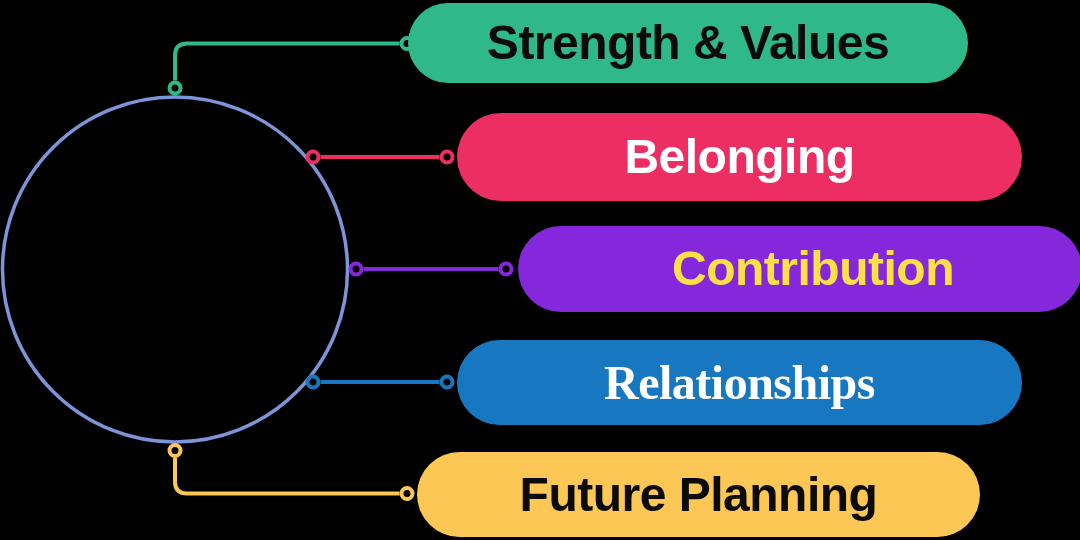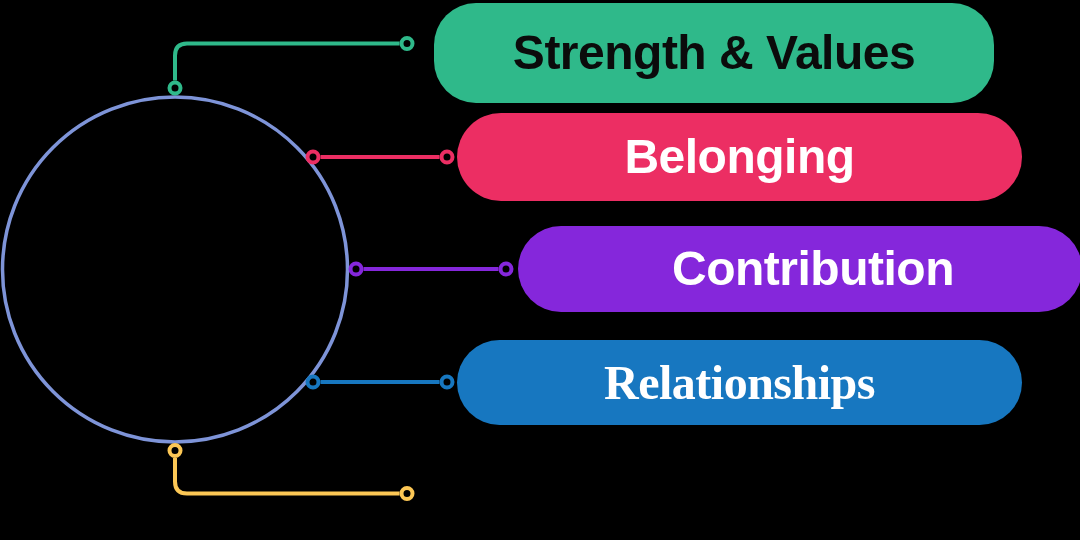--- a/index.html
+++ b/index.html
@@ -41,21 +41,21 @@
     align-items: center;
     justify-content: center;
   }
   .pill-label {
     font-weight: 700;
     font-size: 48px;
     letter-spacing: -0.5px;
     white-space: nowrap;
     line-height: 1;
   }
-  .pill-0 { left: 434px; top: 3px;   width: 560px; height: 100px; border-radius: 42px; }
+  .pill-0 { left: 408px; top: 3px;   width: 560px; height: 80px; border-radius: 42px; }
   .pill-1 { left: 457px; top: 113px; width: 565px; height: 88px; border-radius: 44px; }
   .pill-2 { left: 518px; top: 226px; width: 564px; height: 86px; border-radius: 43px; }
   .pill-3 { left: 457px; top: 340px; width: 565px; height: 85px; border-radius: 42.5px; }
   .pill-4 { left: 417px; top: 452px; width: 563px; height: 85px; border-radius: 42.5px; }
 </style>
 </head>
 <body>
 
 <div class="stage" style="background-color: rgb(0, 0, 0);">
 
@@ -97,21 +97,24 @@
 
   <div class="pill pill-0" style="background-color: rgb(47, 185, 138);">
     <span class="pill-label" style="color: rgb(11, 11, 11);">Strength &amp; Values</span>
   </div>
 
   <div class="pill pill-1" style="background-color: rgb(236, 46, 99);">
     <span class="pill-label" style="color: rgb(255, 255, 255);">Belonging</span>
   </div>
 
   <div class="pill pill-2" style="background-color: rgb(133, 39, 219);">
-    <span class="pill-label" style="color: #ffffff; margin-left: 26px;">Contribution</span>
+    <span class="pill-label" style="color: #fde047; margin-left: 26px;">Contribution</span>
   </div>
 
   <div class="pill pill-3" style="background-color: rgb(23, 119, 192); font-family: Liberation Serif, serif;">
     <span class="pill-label" style="color: rgb(255, 255, 255);">Relationships</span>
   </div>
 
+  <div class="pill pill-4" style="background-color: rgb(252, 199, 85);">
+    <span class="pill-label" style="color: rgb(11, 11, 11);">Future Planning</span>
+  </div>
 
 </div>
 
 </body></html>

